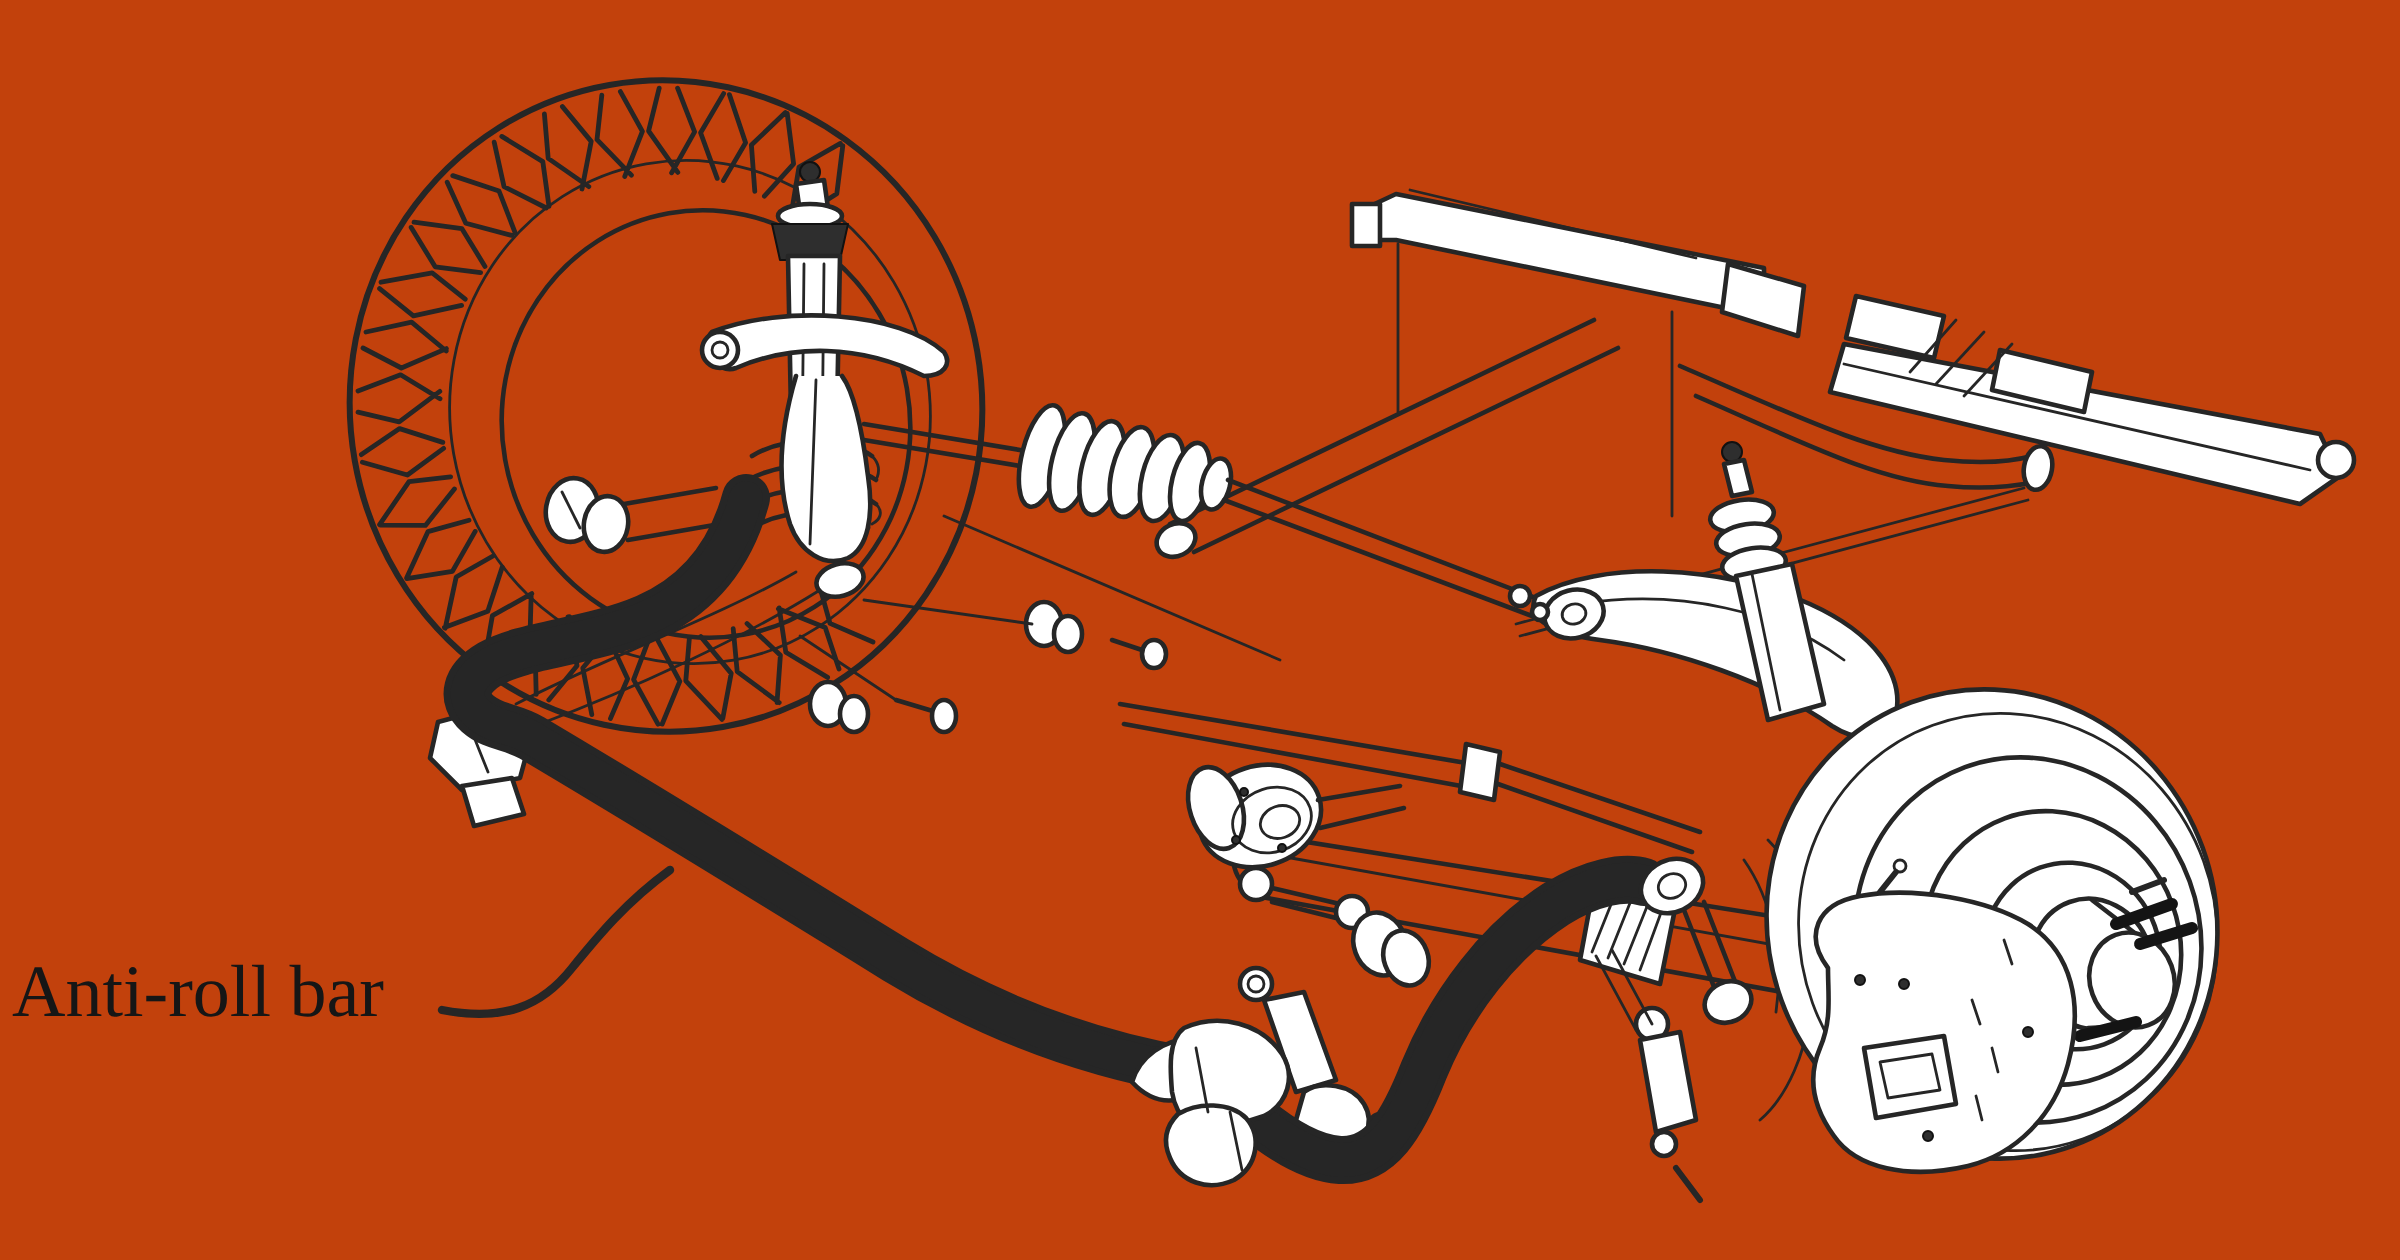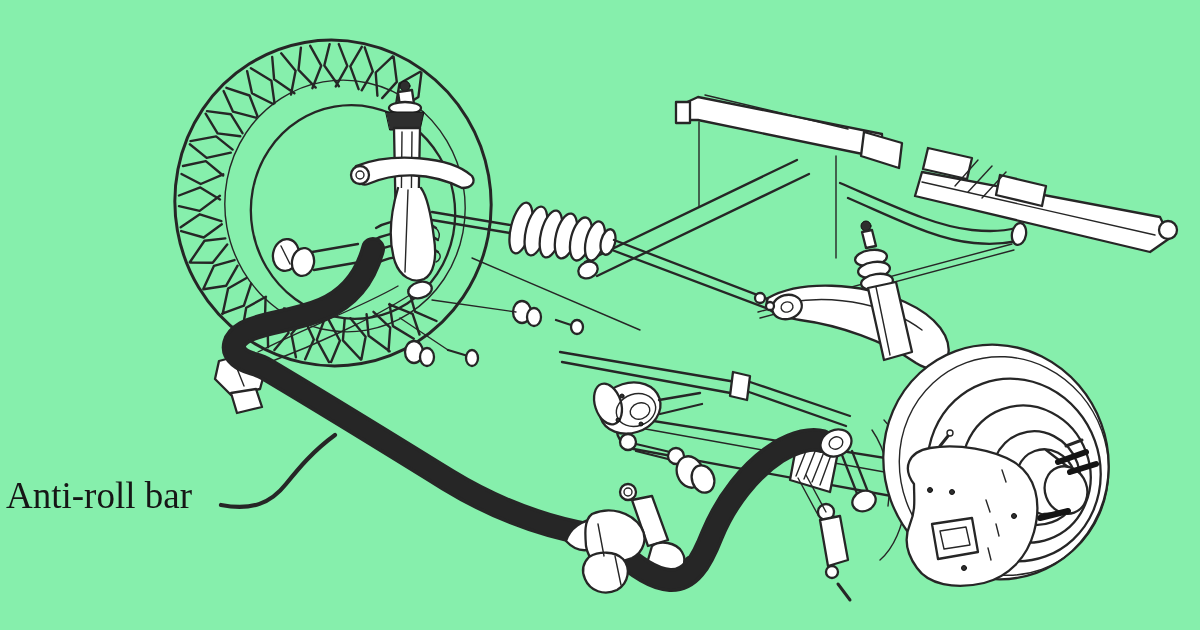--- a/index.html
+++ b/index.html
@@ -1,16 +1,16 @@
 <!DOCTYPE html>
 <html><head>
 <meta charset="utf-8">
 <style>
   html,body{margin:0;padding:0;width:1200px;height:630px;background:#fff;}
-  .stage{position:relative;width:1200px;height:630px;background:#86efac;overflow:hidden;}
+  .stage{position:relative;width:1200px;height:630px;background:#c2410c;overflow:hidden;}
   svg{position:absolute;inset:0;}
   
   svg path, svg line, svg ellipse, svg circle, svg polygon, svg polyline, svg rect{
     fill:none;stroke:#262626;stroke-width:2.3;stroke-linecap:round;stroke-linejoin:round;
   }
   .w{fill:#ffffff;}
   .dk{fill:#2e2e2e;stroke:#111;stroke-width:1;}
   .t{stroke-width:1.4;}
   .th{stroke-width:3;}
   .stud{stroke:#141414;stroke-width:6;}

